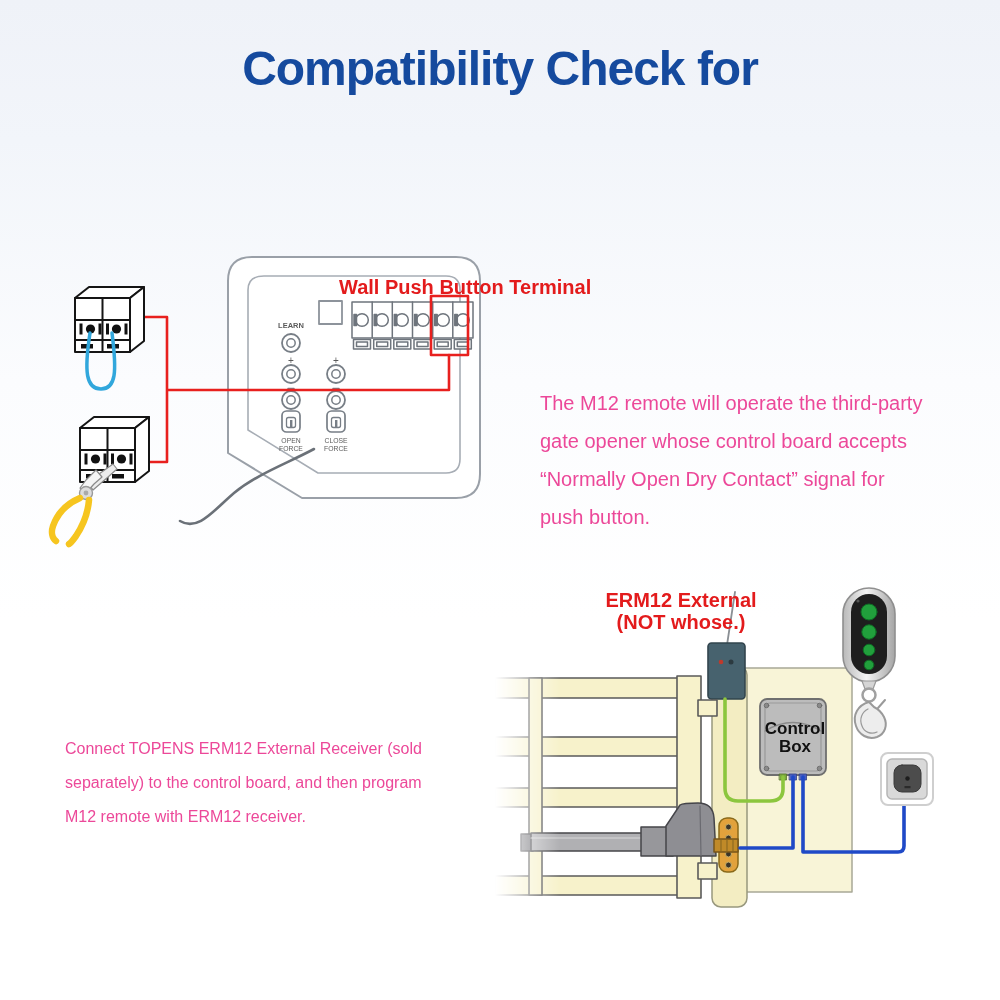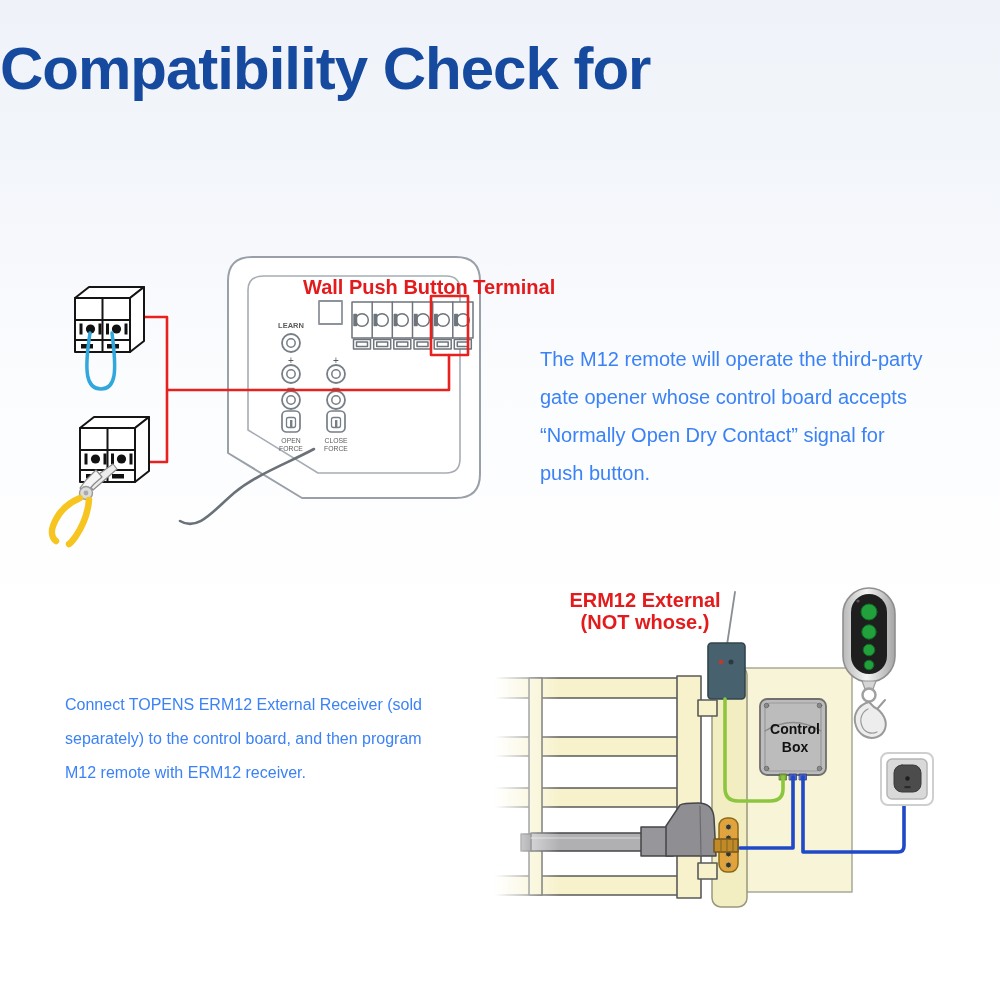--- a/index.html
+++ b/index.html
@@ -3,30 +3,30 @@
 <meta charset="utf-8">
 <style>
   html,body{margin:0;padding:0;}
   body{
     width:1000px;height:1000px;position:relative;overflow:hidden;
     font-family:"Liberation Sans", sans-serif;
     background:linear-gradient(180deg,#eff2f8 0%,#f2f5fa 14%,#fbfcfe 38%,#ffffff 62%,#ffffff 100%);
   }
   .abs{position:absolute;}
   .title{
-    top:36px;left:0;width:1000px;text-align:left;
-    font-size:60px;font-weight:bold;color:#154a9e;line-height:66px;letter-spacing:-1px;
+    top:36px;left:0;width:1000px;text-align:center;
+    font-size:48px;font-weight:bold;color:#154a9e;line-height:66px;letter-spacing:-1px;
   }
-  .red-label{color:#e31b1c;font-weight:bold;}
+  .red-label{color:#e31b1c;font-weight:bold;margin-left:36px;}
   .terminal-label{top:276px;left:303px;font-size:20px;white-space:nowrap;}
-  .para{color:#3b82f6;font-size:20px;}
+  .para{color:#ec4899;font-size:20px;margin-top:44px;}
   .para-right{top:340px;left:540px;width:385px;line-height:38px;}
   .para-left{top:688px;left:65px;width:368px;line-height:34px;font-size:16px;}
   .erm12-label{top:589px;left:550px;width:190px;text-align:center;font-size:20px;line-height:22px;}
-  .cbox-label{top:720px;left:757px;width:76px;text-align:center;font-size:14px;font-weight:bold;color:#111;line-height:18px;}
+  .cbox-label{top:720px;left:757px;width:76px;text-align:center;font-size:17px;font-weight:bold;color:#111;line-height:18px;}
   svg{position:absolute;top:0;left:0;font-family:"Liberation Sans", sans-serif;}
   svg text{fill:#5a5a5a;}
 </style>
 </head>
 <body>
 
 <svg width="1000" height="1000" viewBox="0 0 1000 1000">
   <defs>
     <linearGradient id="fadeG" x1="495" y1="0" x2="560" y2="0" gradientUnits="userSpaceOnUse">
       <stop offset="0" stop-color="#000"></stop>

